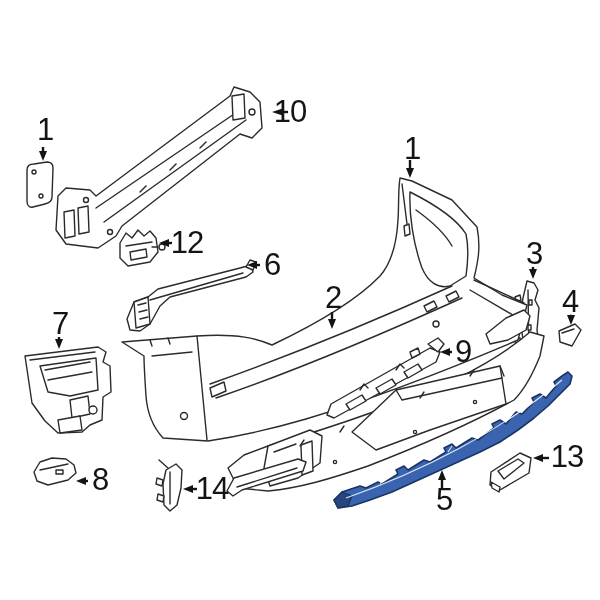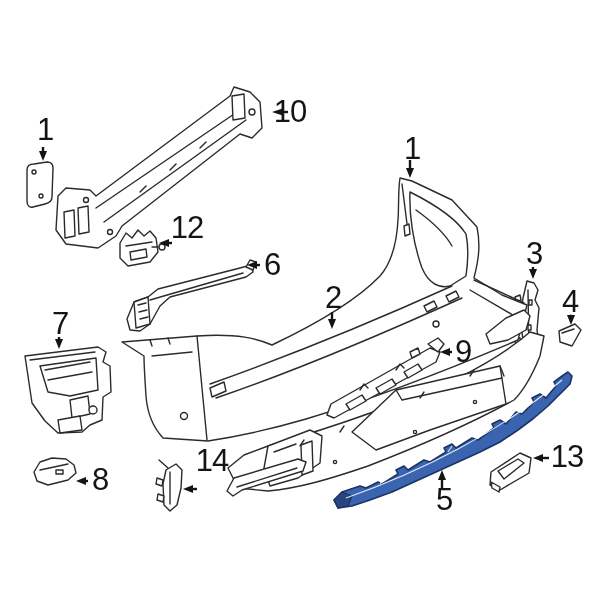--- a/index.html
+++ b/index.html
@@ -226,16 +226,16 @@
   <div class="callout" style="left:311px;top:281px">2</div>
   <div class="callout" style="left:512px;top:237px">3</div>
   <div class="callout" style="left:548px;top:285px">4</div>
   <div class="callout" style="left:422px;top:483px">5</div>
   <div class="callout" style="left:250px;top:248px">6</div>
   <div class="callout" style="left:38px;top:307px">7</div>
   <div class="callout" style="left:78px;top:463px">8</div>
   <div class="callout" style="left:441px;top:335px">9</div>
   <div class="callout" style="left:268px;top:95px">10</div>
   <div class="callout" style="left:23px;top:113px">1</div>
-  <div class="callout" style="left:165px;top:211px">12</div>
+  <div class="callout" style="left:165px;top:226px">12</div>
   <div class="callout" style="left:545px;top:440px">13</div>
-  <div class="callout" style="left:190px;top:444px">14</div>
+  <div class="callout" style="left:190px;top:472px">14</div>
 </div>
 
 </body></html>

